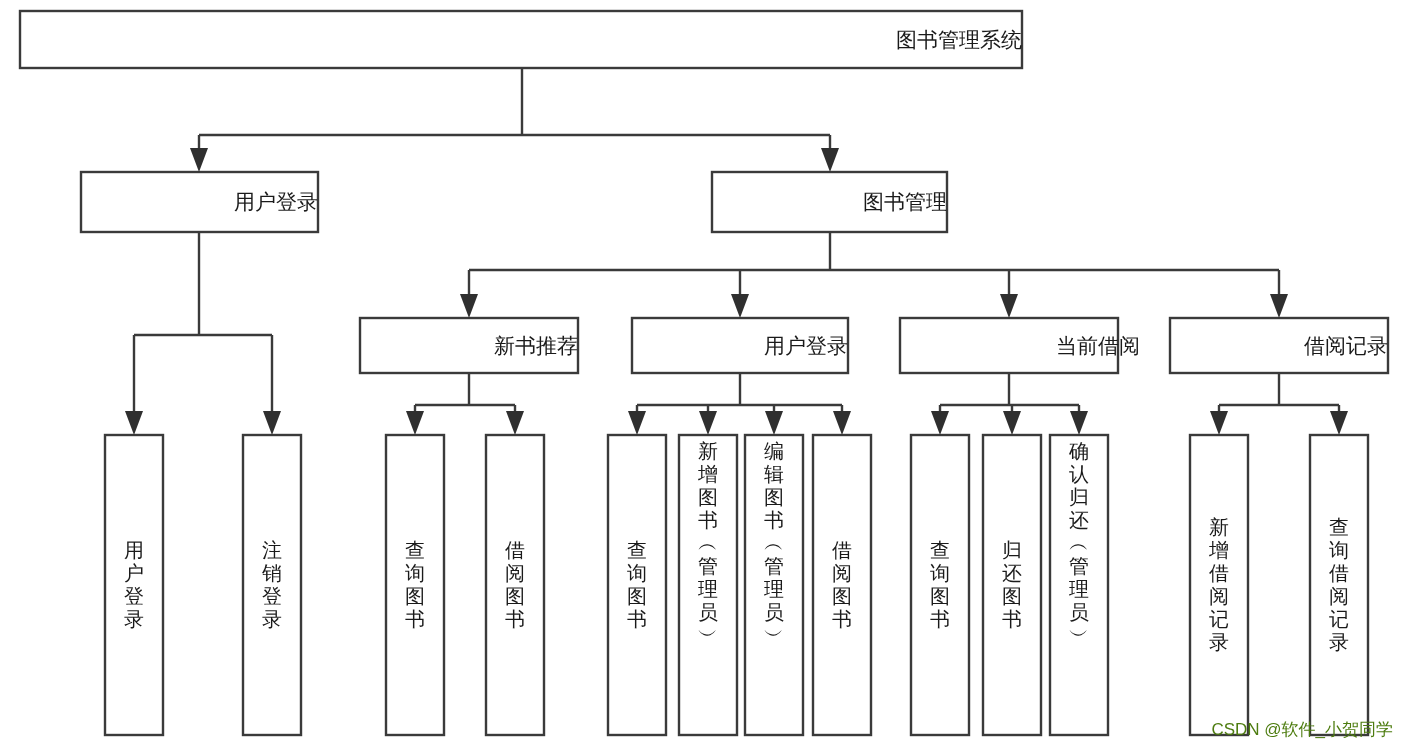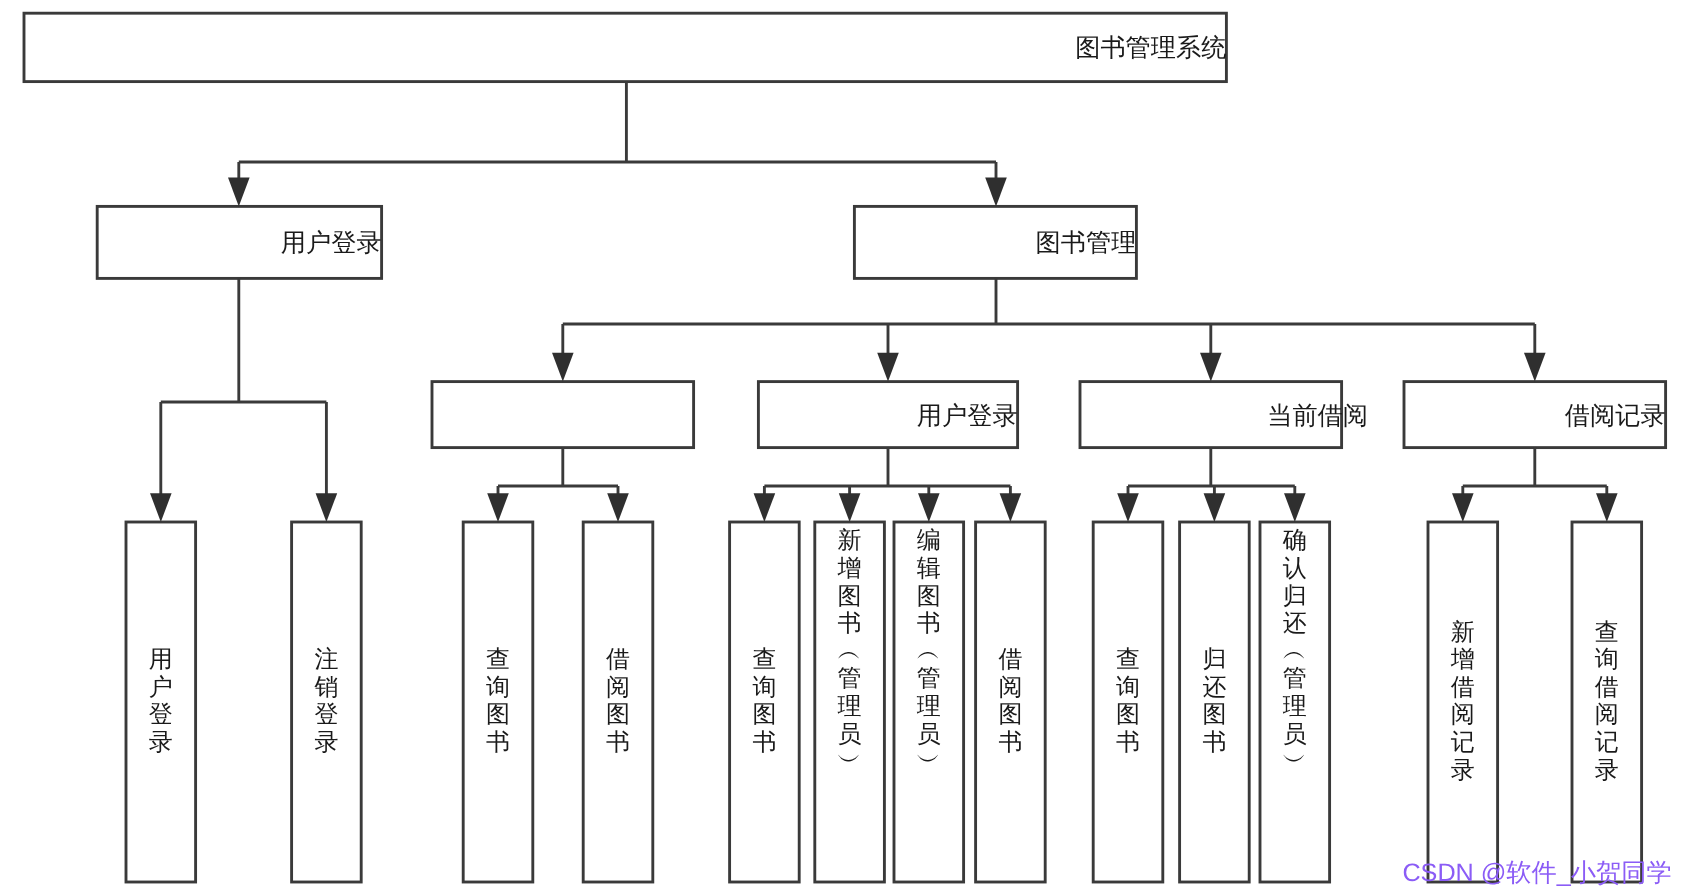--- a/index.html
+++ b/index.html
@@ -66,22 +66,22 @@
     align-items: center;
     justify-content: flex-end;
     font-size: 21px;
     color: #1a1a1a;
     pointer-events: none;
   }
   #watermark {
     position: absolute;
     right: 12px;
     bottom: 6px;
-    font-size: 21px;
-    color: #8b5cf6;
+    font-size: 17px;
+    color: #4d7c0f;
     font-family: "Liberation Sans", "DejaVu Sans", sans-serif;
     white-space: nowrap;
     pointer-events: none;
   }
 </style>
 </head>
 <body>
 
 <div id="diagram-root">
 
@@ -181,20 +181,23 @@
     <span>图书管理系统</span>
   </div>
 
   <div class="horiz-text-wrap" style="left:81px; top:172px; width:237px; height:60px;border-radius:14px;">
     <span>用户登录</span>
   </div>
   <div class="horiz-text-wrap" style="left:712px; top:172px; width:235px; height:60px;">
     <span>图书管理</span>
   </div>
 
+  <div class="horiz-text-wrap" style="left:360px; top:318px; width:218px; height:55px;">
+    <span>新书推荐</span>
+  </div>
   <div class="horiz-text-wrap" style="left:632px; top:318px; width:216px; height:55px;">
     <span>用户登录</span>
   </div>
   <div class="horiz-text-wrap" style="left:900px; top:318px; width:240px; height:55px;">
     <span>当前借阅</span>
   </div>
   <div class="horiz-text-wrap" style="left:1170px; top:318px; width:218px; height:55px;">
     <span>借阅记录</span>
   </div>
 

